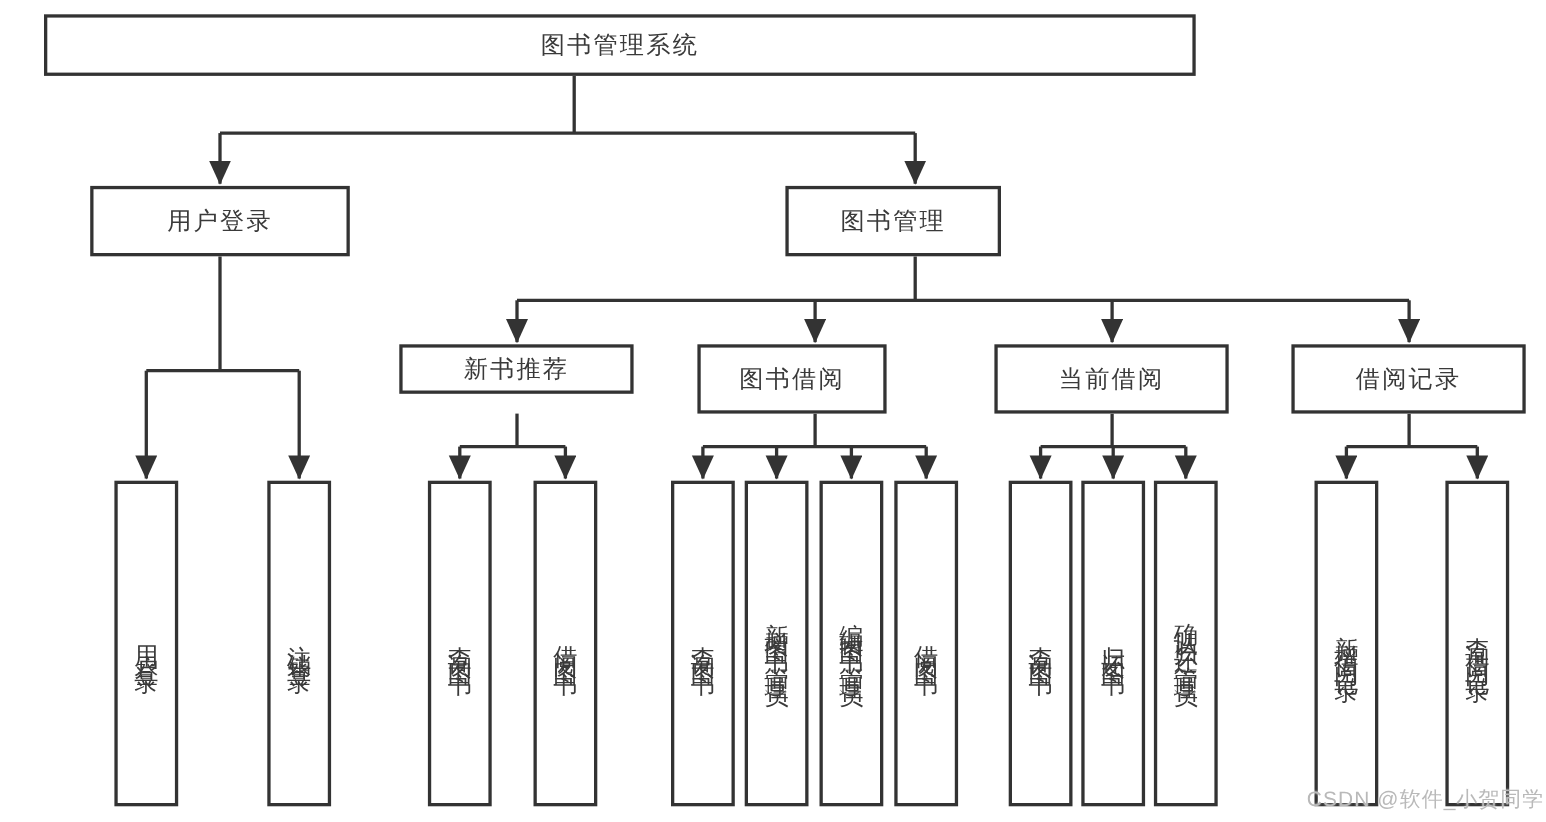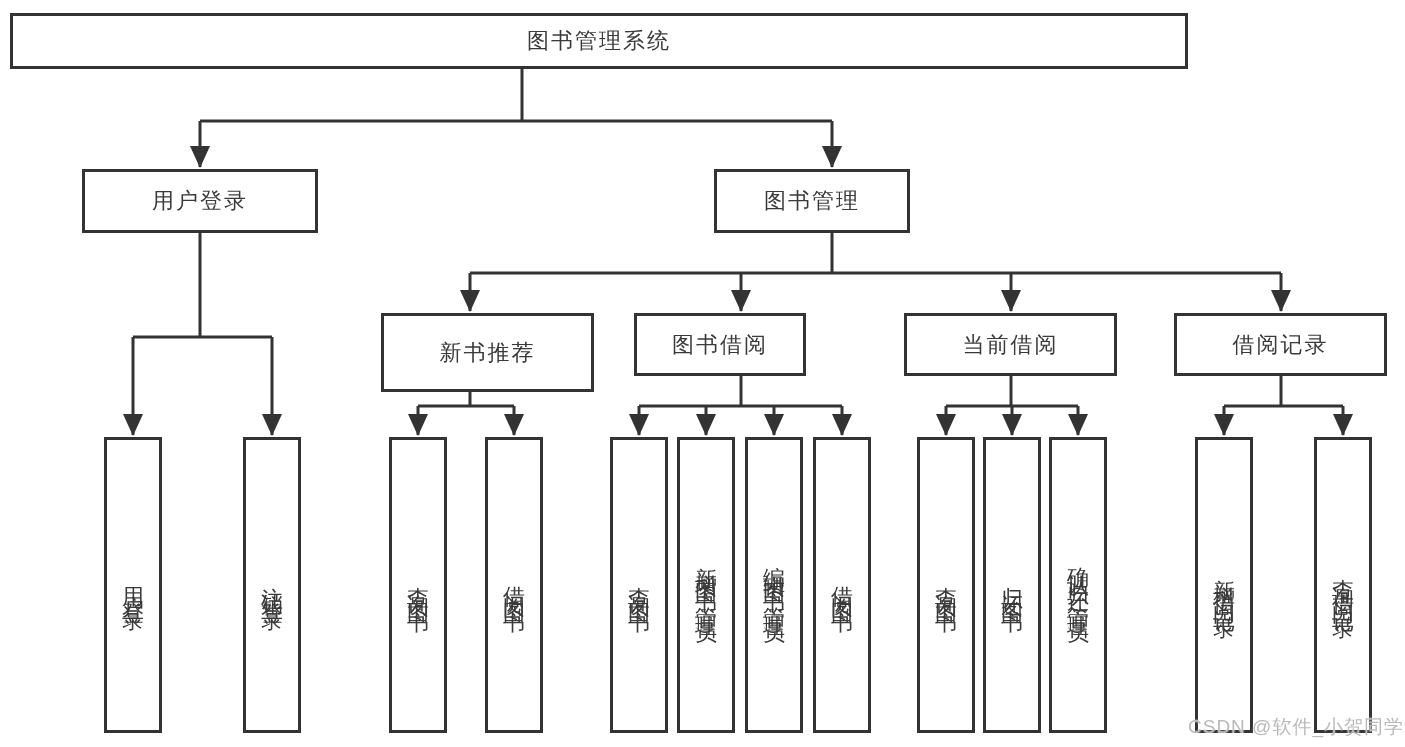--- a/index.html
+++ b/index.html
@@ -89,32 +89,32 @@
     <path d="M946 406 V435" marker-end="url(#arw)"></path>
     <path d="M1012 406 V435" marker-end="url(#arw)"></path>
     <path d="M1078 406 V435" marker-end="url(#arw)"></path>
 
     <path d="M1281 376 V406"></path>
     <path d="M1224 406 H1343"></path>
     <path d="M1224 406 V435" marker-end="url(#arw)"></path>
     <path d="M1343 406 V435" marker-end="url(#arw)"></path>
   </svg>
 
-  <div class="node hbox" style="left:10px;top:13px;width:1178px;height:56px">
+  <div class="node hbox" style="left:40px;top:13px;width:1047px;height:56px">
     <span class="lbl">图书管理系统</span>
   </div>
 
   <div class="node hbox" style="left:82px;top:169px;width:236px;height:64px">
     <span class="lbl">用户登录</span>
   </div>
   <div class="node hbox" style="left:714px;top:169px;width:196px;height:64px">
     <span class="lbl">图书管理</span>
   </div>
 
-  <div class="node hbox" style="left:381px;top:313px;width:213px;height:79px">
+  <div class="node hbox" style="left:363px;top:313px;width:213px;height:45px">
     <span class="lbl">新书推荐</span>
   </div>
   <div class="node hbox" style="left:634px;top:313px;width:172px;height:63px">
     <span class="lbl">图书借阅</span>
   </div>
   <div class="node hbox" style="left:904px;top:313px;width:213px;height:63px">
     <span class="lbl">当前借阅</span>
   </div>
   <div class="node hbox" style="left:1174px;top:313px;width:213px;height:63px">
     <span class="lbl">借阅记录</span>

